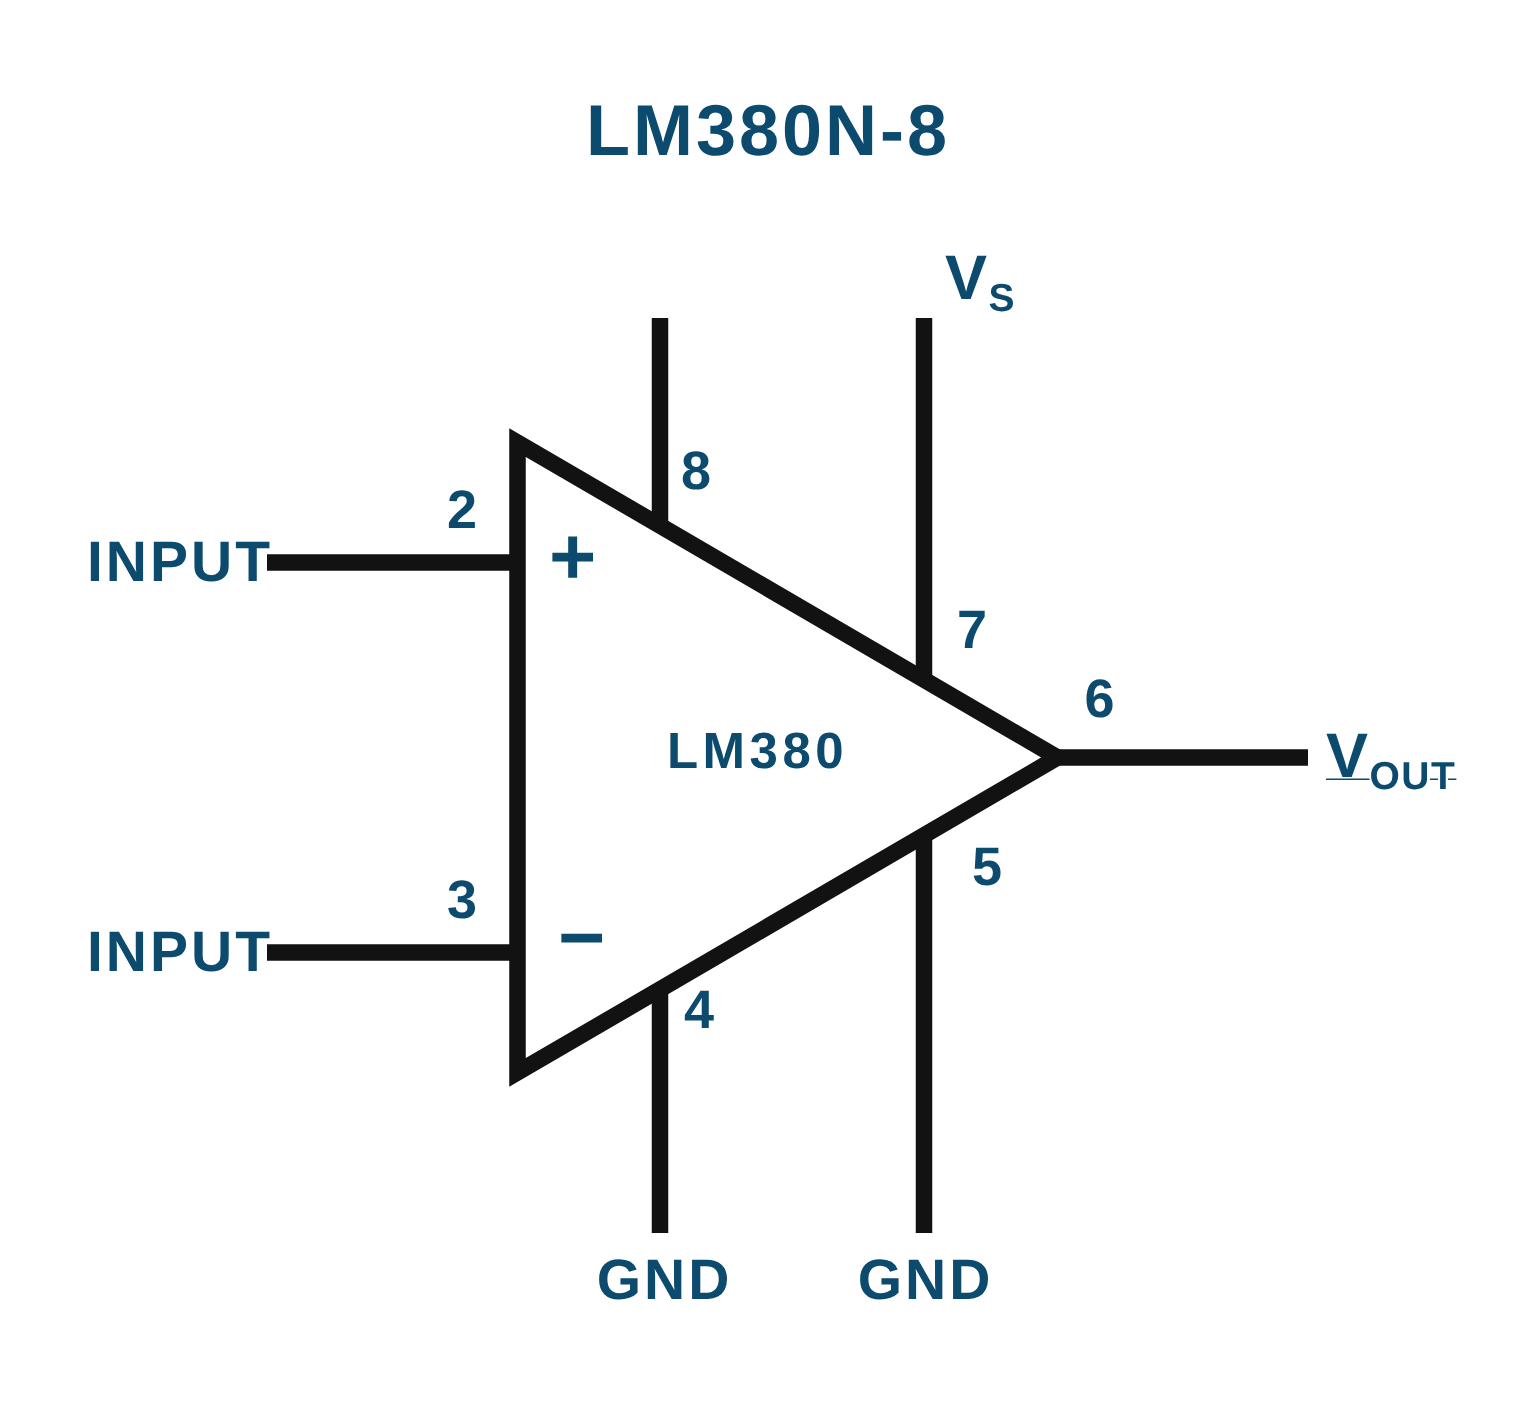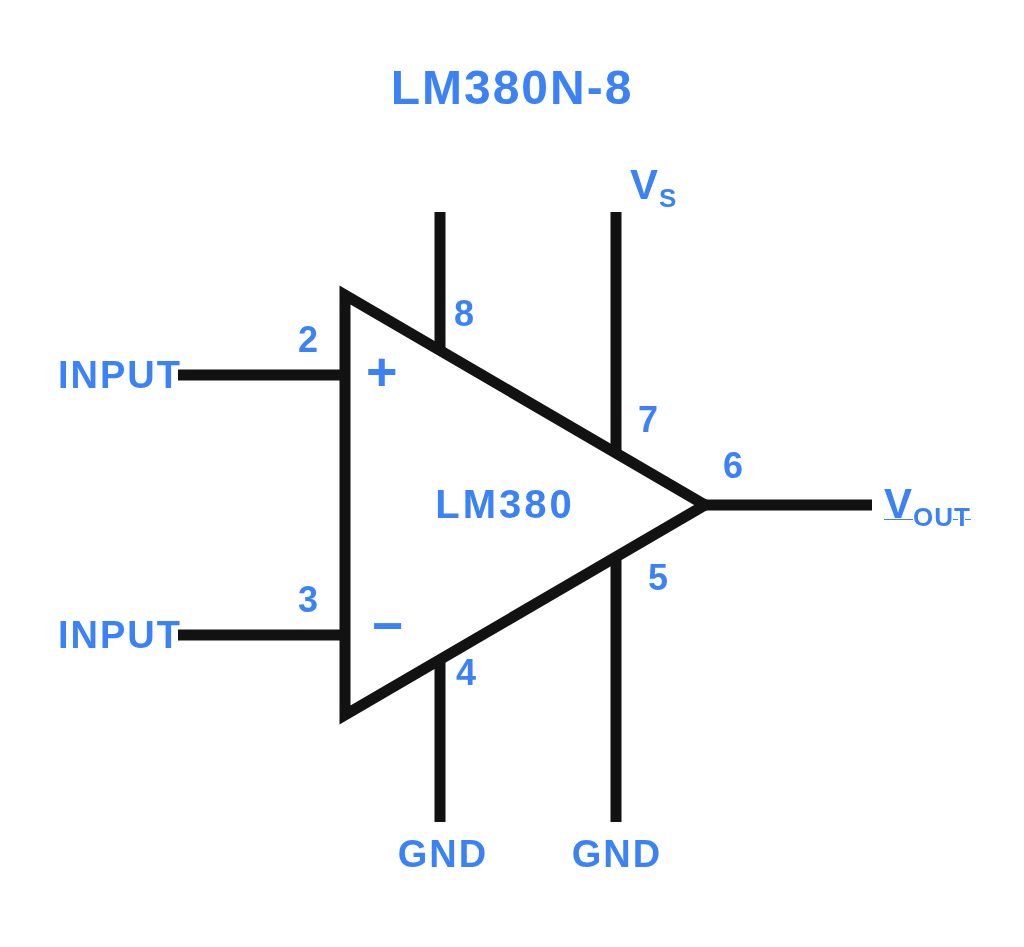--- a/index.html
+++ b/index.html
@@ -22,39 +22,39 @@
     top: 0;
   }
   svg.wires line, svg.wires path {
     stroke: #121212;
     stroke-width: 11;
     fill: none;
   }
   .lbl {
     position: absolute;
     font-weight: bold;
-    color: #3b82f6;
+    color: #0c4a6e;
     white-space: nowrap;
     line-height: 1;
     letter-spacing: 1px;
   }
   .title {
     left: 512px;
     top: 64px;
     transform: translateX(-50%);
     font-size: 48px;
     letter-spacing: 2px;
   }
   .pin-name { font-size: 38px; letter-spacing: 2px; }
   .pin-num  { font-size: 36px; }
   .chip-label {
     left: 505px;
     top: 484px;
     transform: translateX(-50%);
-    font-size: 40px;
+    font-size: 34px;
     letter-spacing: 3px;
   }
   .sign { font-size: 54px; }
   .vmain { font-size: 42px; font-weight: bold; }
   .vsub  { font-size: 26px; font-weight: bold; vertical-align: -8px; letter-spacing: 1px; }
 
   
   .bypass     { left: 443px; top: 167px; transform: translateX(-50%); }
   .vs         { left: 630px; top: 164px; }
   .input-top  { left: 58px;  top: 356px; }

